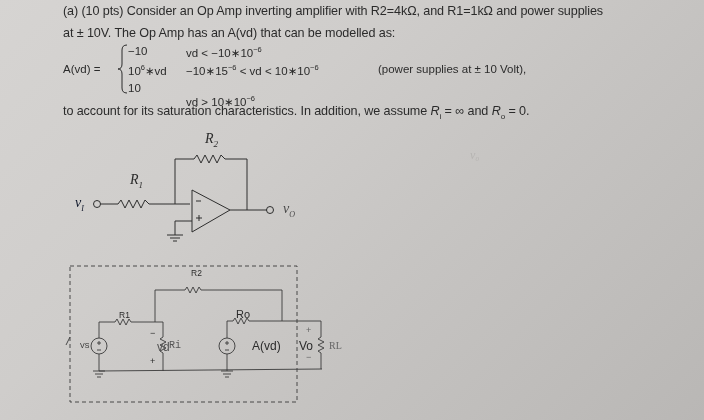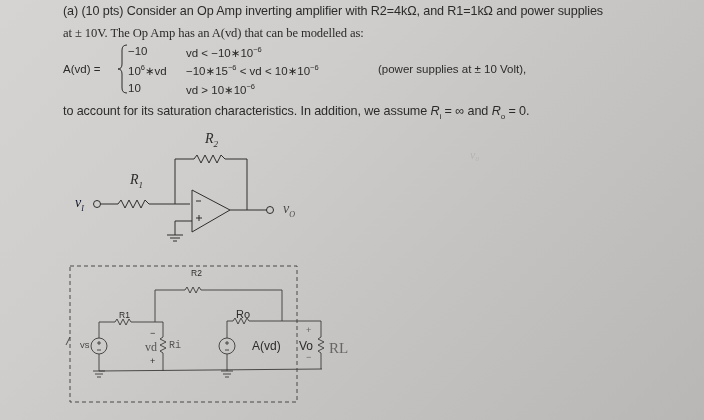--- a/index.html
+++ b/index.html
@@ -15,35 +15,35 @@
     .brace { position: absolute; left: 118px; top: 44px; width: 10px; height: 50px; }
     .serif-i { font-family: "Liberation Serif", serif; font-style: italic; font-size: 14px; }
     .label { position: absolute; white-space: nowrap; text-align: center; }
     svg { position: absolute; left: 0; top: 0; }
     .faint { position: absolute; left: 470px; top: 148px; font-family: "Liberation Serif", serif; font-style: italic; color: #b6b4b2; font-size: 12px; }
   </style>
 </head>
 <body>
 
 <div class="line" style="left:63px; top:4px;">(a) (10 pts) Consider an Op Amp inverting amplifier with R2=4kΩ, and R1=1kΩ and power supplies</div>
-<div class="line" style="left:63px; top:26px;font-family:Liberation Serif, serif;">at ± 10V. The Op Amp has an A(vd) that can be modelled as:</div>
+<div class="line" style="left:63px; top:26px;">at ± 10V. The Op Amp has an A(vd) that can be modelled as:</div>
 
 <div class="eq" style="left:63px; top:63px;">A(vd) =</div>
 <svg class="brace" viewBox="0 0 10 50" width="10" height="50" style="left:118px; top:44px;">
   <path d="M9 1 Q4 1 4 6 L4 20 Q4 25 0 25 Q4 25 4 30 L4 44 Q4 49 9 49" fill="none" stroke="#2b2b2b" stroke-width="1"></path>
 </svg>
 
 <div class="eq" style="left:128px; top:45px;">−10</div>
 <div class="eq" style="left:186px; top:45px;"><span>vd &lt; −10∗10</span><sup>−6</sup></div>
 
 <div class="eq" style="left:128px; top:63px;"><span>10</span><sup>6</sup><span>∗vd</span></div>
 <div class="eq" style="left:186px; top:63px;"><span>−10∗15</span><sup>−6</sup><span> &lt; vd &lt; 10∗10</span><sup>−6</sup></div>
 
 <div class="eq" style="left:128px; top:82px;">10</div>
-<div class="eq" style="left:186px; top:82px;text-align:center;"><span>vd &gt; 10∗10</span><sup>−6</sup></div>
+<div class="eq" style="left:186px; top:94px;text-align:center;"><span>vd &gt; 10∗10</span><sup>−6</sup></div>
 
 <div class="eq" style="left:378px; top:63px;">(power supplies at ± 10 Volt),</div>
 
 <div class="line" style="left:63px; top:104px;">
   <span>to account for its saturation characteristics. In addition, we assume </span><i>R</i><sub style="font-size:8px;">i</sub><span> = ∞  and </span><i>R</i><sub style="font-size:8px;">o</sub><span> = 0.</span>
 </div>
 
 <svg width="704" height="420" viewBox="0 0 704 420">
   <g stroke="#2e2e2e" stroke-width="1" fill="none">
 
@@ -131,20 +131,20 @@
     <line x1="225" y1="350" x2="229" y2="350"></line>
 
     <line x1="66" y1="345" x2="70" y2="337"></line>
   </g>
 </svg>
 <div class="label" style="left:191px; top:268px; font-size:8.5px;">R2</div>
 <div class="label" style="left:119px; top:310px; font-size:8.5px;">R1</div>
 <div class="label" style="left:236px; top:308px; font-size:11px;">Ro</div>
 <div class="label" style="left:80px; top:342px; font-size:7px;">VS</div>
 <div class="label" style="left:150px; top:328px; font-size:9px;">−</div>
-<div class="label" style="left:145px; top:340px; font-size:12px; font-family:Liberation Serif, serif; color:#555;">vd</div>
+<div class="label" style="left:157px; top:340px; font-size:12px; font-family:Liberation Sans, sans-serif; color:#555;">vd</div>
 <div class="label" style="left:169px; top:340px; font-size:10px; font-family:'Liberation Mono', monospace; color:#555;">Ri</div>
 <div class="label" style="left:150px; top:356px; font-size:9px;">+</div>
 <div class="label" style="left:244px; top:339px; font-size:12px;margin-left:8px;">A(vd)</div>
 <div class="label" style="left:306px; top:325px; font-size:9px; color:#666;">+</div>
 <div class="label" style="left:299px; top:339px; font-size:12px;">Vo</div>
-<div class="label" style="left:329px; top:340px; font-size:15px; font-family:'Liberation Serif', serif; color:#666;">RL</div>
+<div class="label" style="left:329px; top:340px; font-size:10px; font-family:'Liberation Serif', serif; color:#666;">RL</div>
 <div class="label" style="left:306px; top:352px; font-size:9px; color:#666;">−</div>
 
 </body></html>

